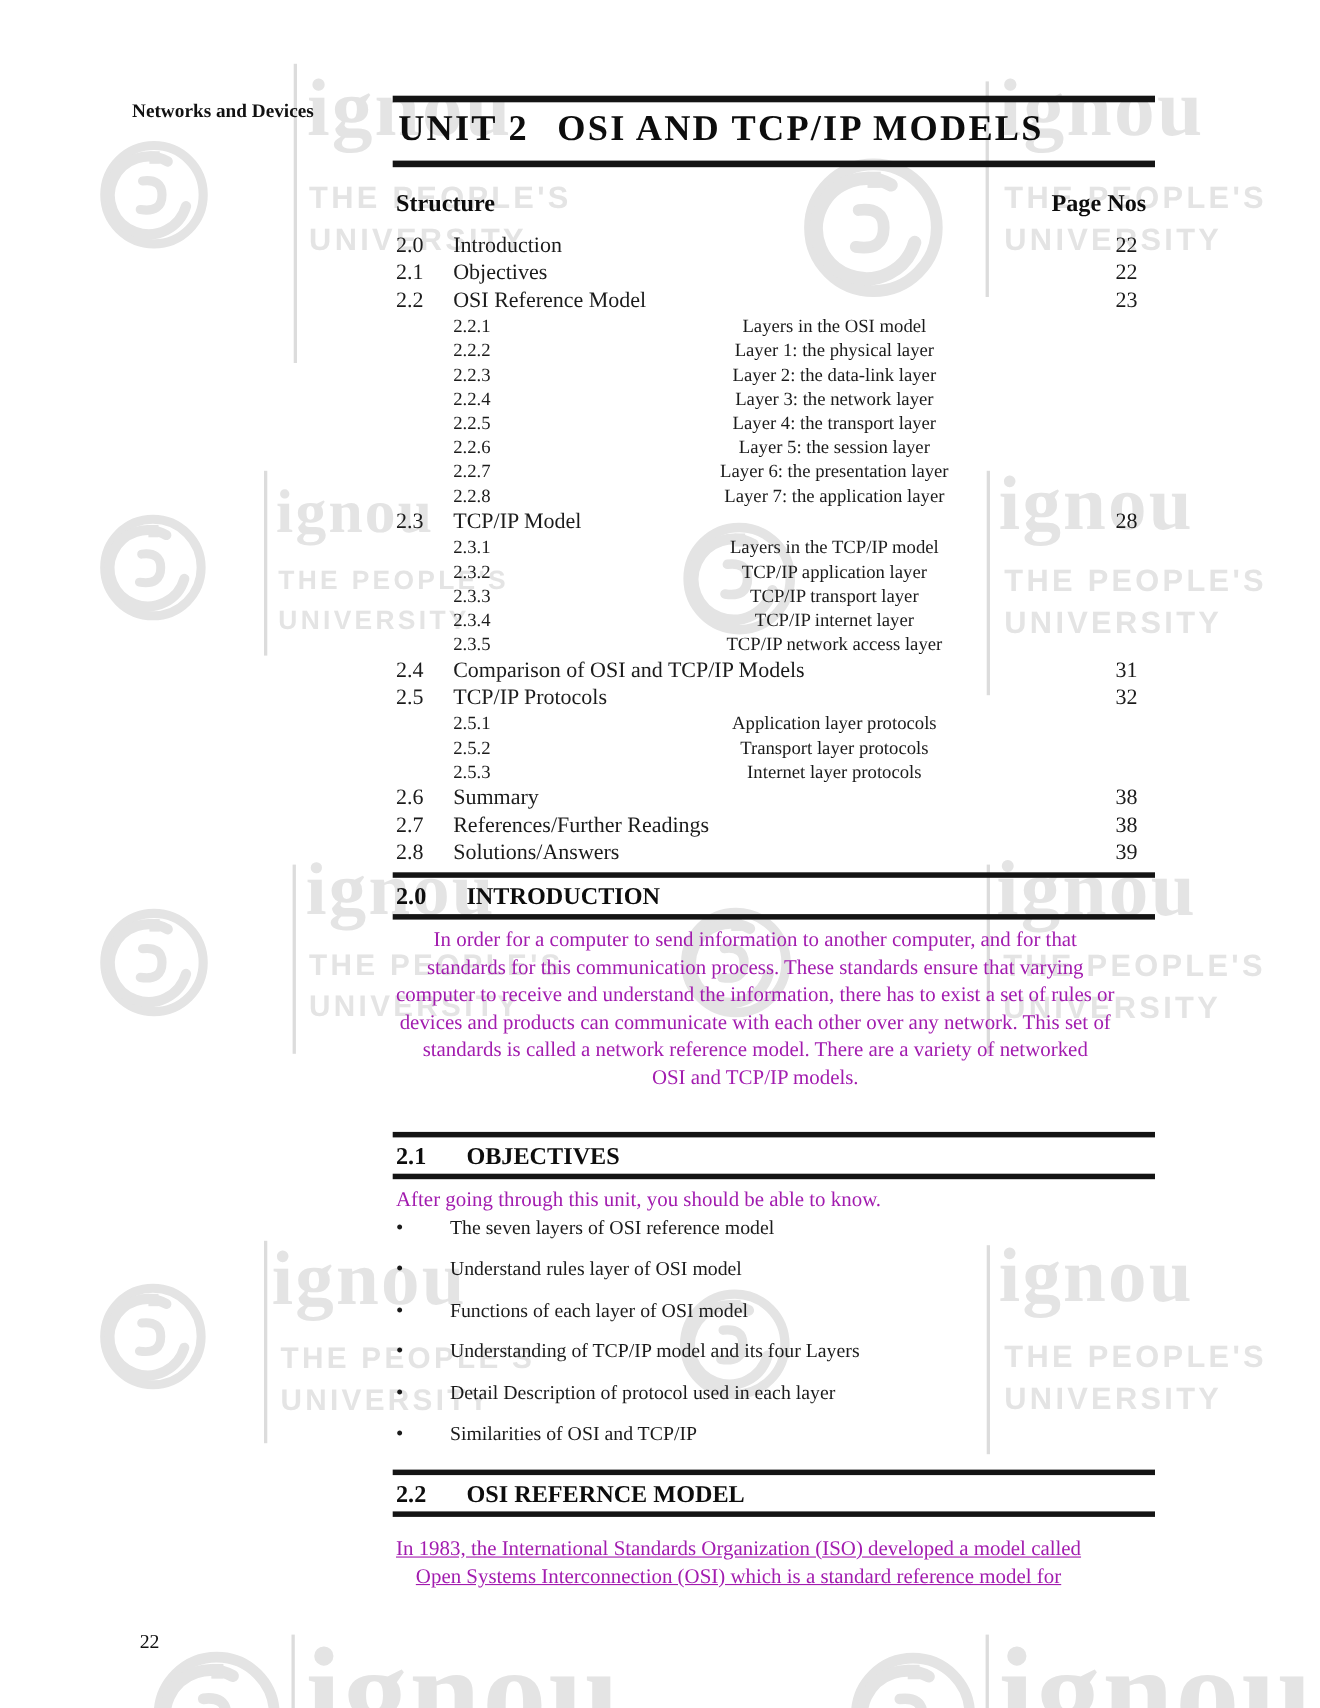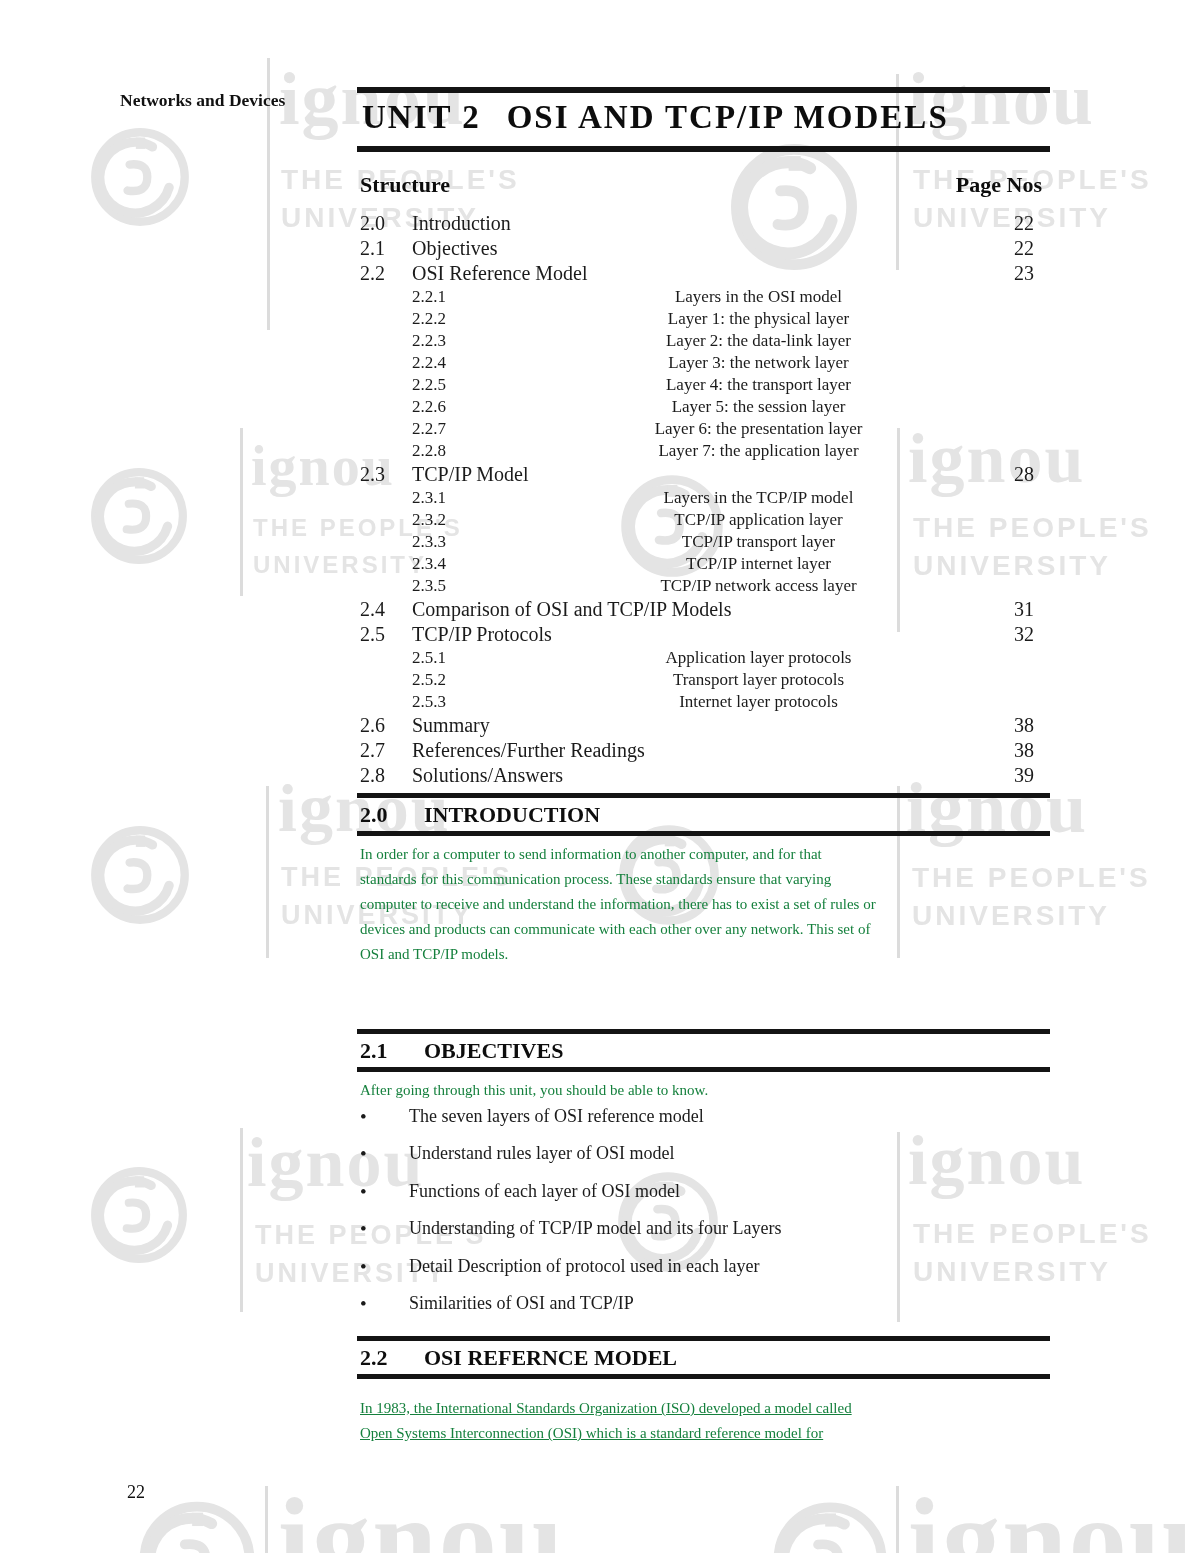--- a/index.html
+++ b/index.html
@@ -38,21 +38,21 @@
   .toc-sub .toc-label{flex:1;white-space:nowrap;text-align:center;}
 
   .section-header{position:absolute;left:0;right:0;}
   .sh-rule{height:5px;background:#141414;}
   .sh-body{display:flex;padding:4px 0 3px 3px;font-weight:bold;font-size:22px;color:#0d0d0d;}
   .sh-num{width:64px;flex:none;}
   #sec-intro{top:793px;}
   #sec-obj{top:1029px;}
   #sec-osi{top:1336px;}
 
-  .para{position:absolute;left:3px;font-size:15px;line-height:25px;white-space:nowrap;color:#15803d;}
+  .para{position:absolute;left:3px;font-size:19px;line-height:25px;white-space:nowrap;color:#a21caf;text-align:center;}
   #para-intro{top:842px;}
   #obj-lead{top:1078px;}
   #para-osi{top:1396px;text-decoration:underline;}
 
   #bullets{position:absolute;top:1106px;left:3px;right:0;}
   .bullet-row{display:flex;height:37.4px;font-size:18px;}
   .bullet-dot{width:49px;flex:none;font-size:19px;}
   .bullet-text{flex:1;white-space:nowrap;}
 
   .page-number{position:absolute;left:127px;top:1482px;z-index:1;font-size:18px;color:#111;}
@@ -312,20 +312,21 @@
         <span class="sh-num">2.0</span>
         <span>INTRODUCTION</span>
       </div>
       <div class="sh-rule"></div>
     </div>
     <div class="para" id="para-intro">
         <div>In order for a computer to send information to another computer, and for that</div>
         <div>standards for this communication process.  These standards ensure that varying</div>
         <div>computer to receive and understand the information, there has to exist a set of rules or</div>
         <div>devices and products can communicate with each other over any network. This set of</div>
+        <div>standards is called a network reference model. There are a variety of networked</div>
         <div>OSI and TCP/IP models.</div>
       </div>
 
     <div class="section-header" id="sec-obj">
       <div class="sh-rule"></div>
       <div class="sh-body">
         <span class="sh-num">2.1</span>
         <span>OBJECTIVES</span>
       </div>
       <div class="sh-rule"></div>

